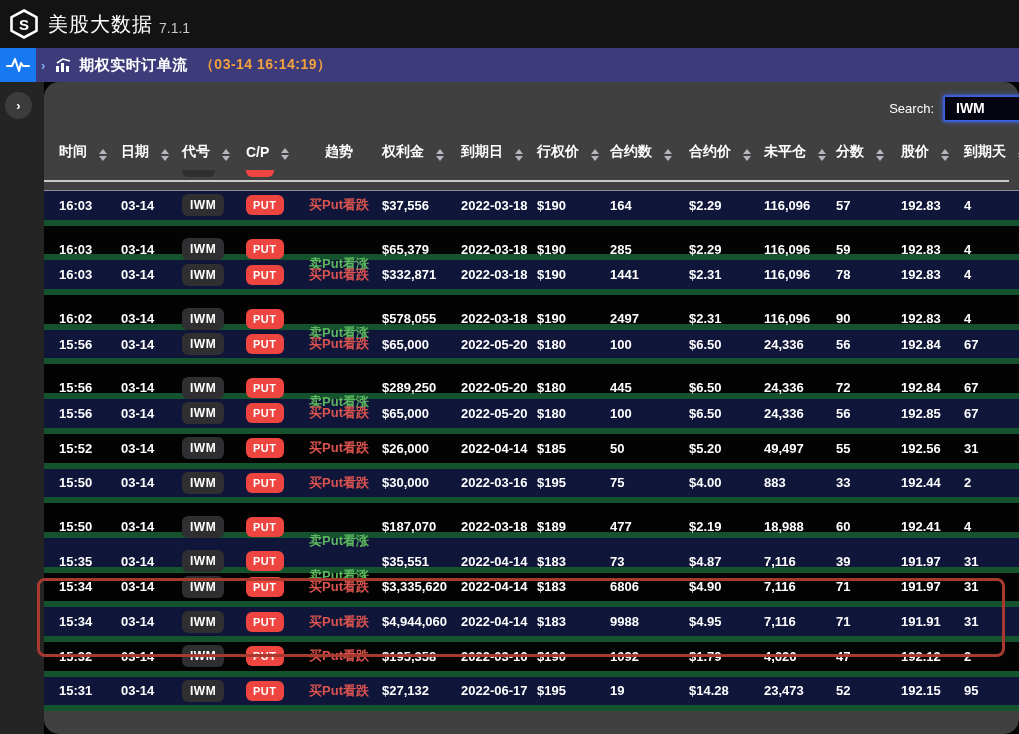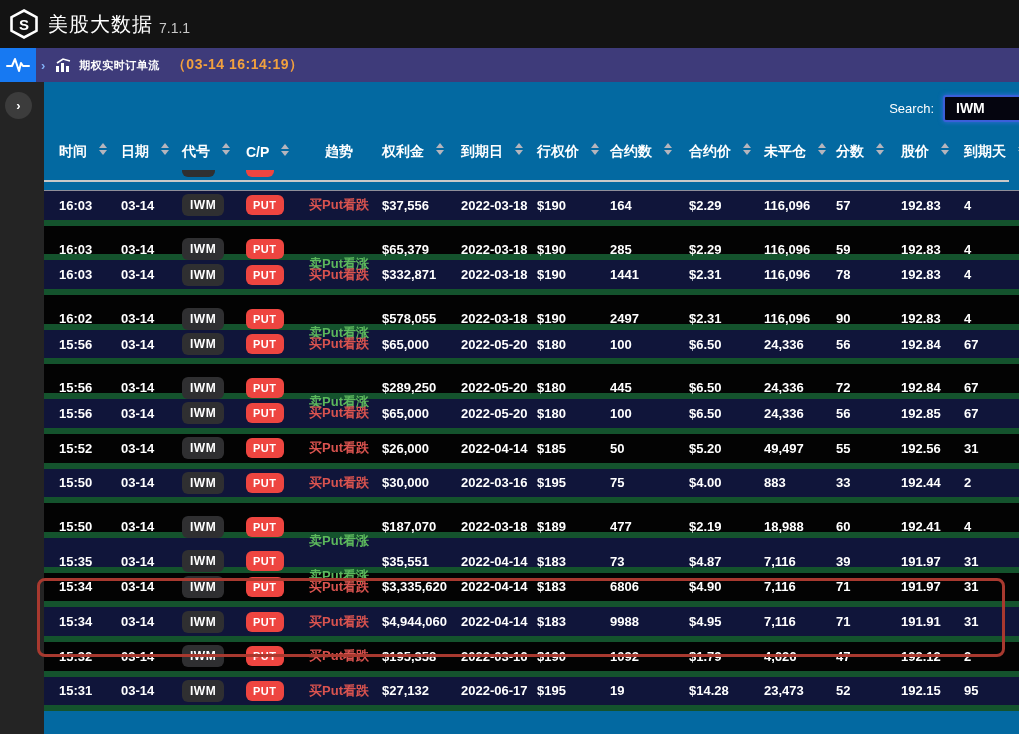--- a/index.html
+++ b/index.html
@@ -13,38 +13,38 @@
   
   .topbar { height:48px; background:#131313; display:flex; align-items:center; padding-left:10px; }
   .logo { width:28px; height:30px; margin-right:10px; }
   .app-title { font-size:20px; font-weight:400; letter-spacing:1px; }
   .app-version { font-size:14px; color:#c9c9c9; margin-left:6px; margin-top:8px; }
   
   .navbar { height:34px; background:#3e3b7a; display:flex; align-items:center; position:relative; }
   .active-tile { width:36px; height:34px; background:#1779f2; display:flex; align-items:center; justify-content:center; flex:0 0 36px; }
   .tile-chevron { color:#82b2f8; font-weight:700; font-size:13px; margin:0 10px 0 5px; }
   .bc-icon { margin-right:7px; display:flex; align-items:center; }
-  .bc-title { font-weight:700; font-size:11px; letter-spacing:.5px; }
+  .bc-title { font-weight:700; font-size:15px; letter-spacing:.5px; }
   .bc-time { color:#f2a13e; font-weight:700; font-size:14px; margin-left:12px; letter-spacing:.5px; }
   
   .sidebar { position:absolute; left:0; top:82px; bottom:0; width:44px; background:#242424; z-index:2; }
   .expand-btn { width:27px; height:27px; border-radius:50%; background:#3c3c3c; color:#fff;
     display:flex; align-items:center; justify-content:center; font-size:13px; font-weight:700;
     margin:10px 0 0 5px; cursor:pointer; }
   
-  .main { position:absolute; left:44px; top:82px; right:0; bottom:0; background:#0369a1; }
+  .main { position:absolute; left:44px; top:82px; right:0; bottom:0; background:#404040;border-radius:15px; }
   .search-row { height:52px; display:flex; align-items:center; justify-content:flex-end; }
   .search-label { font-size:13px; margin-right:9px; }
   .search-input { width:92px; height:27px; margin-right:-16px; background:#05050f;
     border:2px solid #3b5fd9; border-radius:3px; color:#fff; font-weight:700; font-size:14px;
     padding:0 11px; outline:none; box-shadow:0 0 5px rgba(70,110,240,.8);
     font-family:"Liberation Sans","DejaVu Sans",sans-serif; }
   
   .thead { display:grid; grid-template-columns:var(--cols); height:36px; align-items:center; }
-  .th { display:flex; align-items:flex-start; font-size:14px; font-weight:700; white-space:nowrap; }
+  .th { display:flex; align-items:flex-end; font-size:14px; font-weight:700; white-space:nowrap; }
   .th.center { justify-content:center; padding-left:0 !important; }
   .sorter { margin-left:12px; display:flex; flex-direction:column; gap:2px; cursor:pointer; }
   .sorter i { display:block; width:0; height:0; border-left:4px solid transparent; border-right:4px solid transparent; }
   .sorter .up { border-bottom:5px solid #b5b5bd; }
   .sorter .dn { border-top:5px solid #b5b5bd; }
   .partial-strip { height:12px; position:relative; overflow:hidden; border-bottom:2px solid #c9c9c9; margin-right:10px; }
   .stub { position:absolute; bottom:3px; height:20px; border-radius:6px; }
   .stub-sym { left:138px; width:33px; background:#2f2f31; }
   .stub-cp  { left:202px; width:28px; background:#ee4540; }
   .tbody { margin-top:8px; border-top:1px solid #8e8e99; margin-right:0; }

